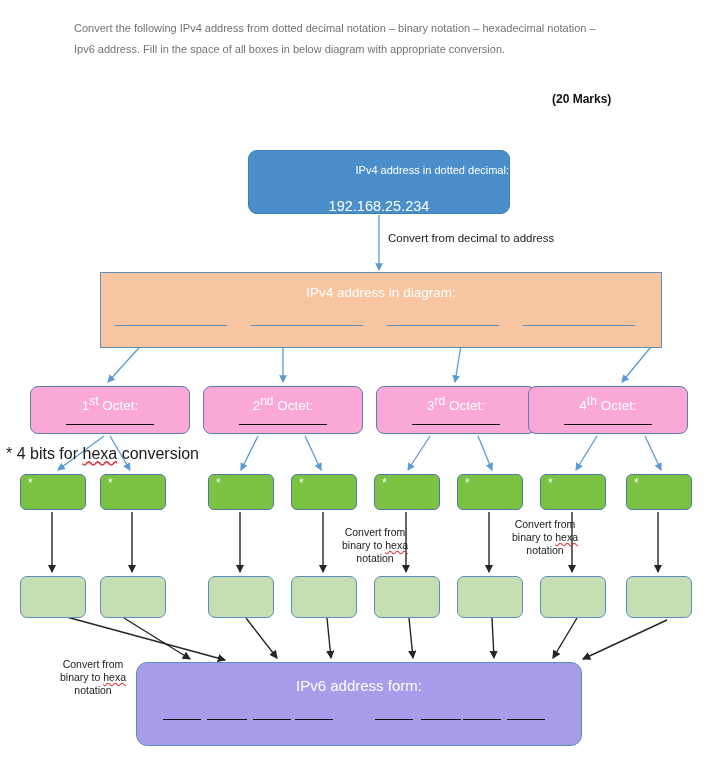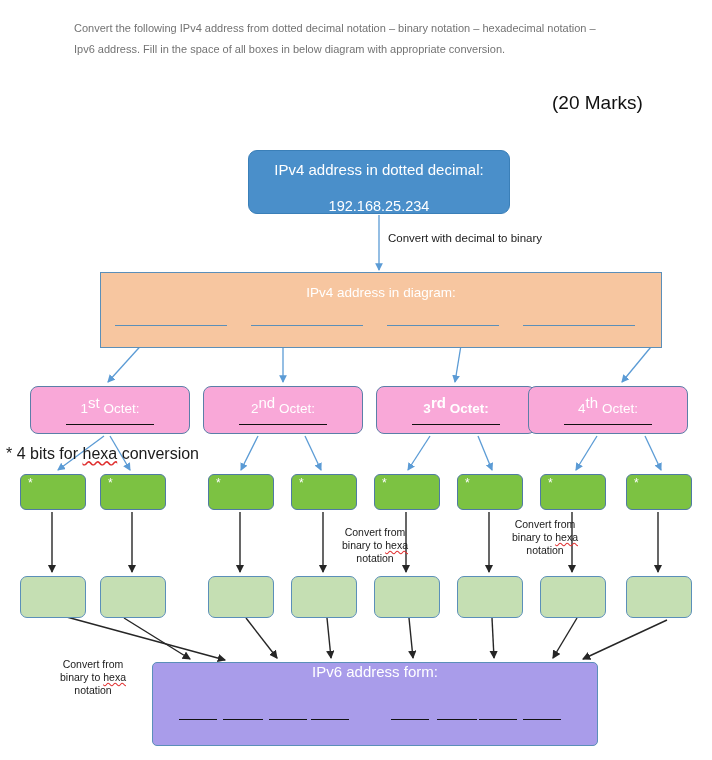--- a/index.html
+++ b/index.html
@@ -38,40 +38,40 @@
     width: 540px;
     font-size: 11px;
     line-height: 21px;
     color: #737373;
     z-index: 3;
   }
   #marks-label {
     position: absolute;
     left: 552px;
     top: 92px;
-    font-size: 19px;
-    font-weight: normal;
+    font-size: 12px;
+    font-weight: bold;
     color: #111111;
     z-index: 3;
   }
 
   
   #decimal-box {
     left: 248px;
     top: 150px;
     width: 262px;
     height: 64px;
     background: #4a8fca;
     border: 1px solid #3a7fb8;
     border-radius: 9px;
     color: #ffffff;
     text-align: center;
     padding-top: 9px;
   }
-  #decimal-box .line1 { font-size: 15px; line-height: 20px; }
+  #decimal-box .line1 { font-size: 11px; line-height: 20px; text-align: right; }
   #decimal-box .line2 { font-size: 14.5px; line-height: 20px; margin-top: 16px; }
 
   
   #binary-box {
     left: 100px;
     top: 272px;
     width: 562px;
     height: 76px;
     background: #f7c6a0;
     border: 1px solid #5b8fb9;
@@ -106,21 +106,21 @@
     font-size: 13.5px;
   }
   .octet-box .underline {
     position: absolute;
     left: 22%;
     width: 56%;
     bottom: 8px;
     height: 0;
     border-bottom: 1.6px solid #111111;
   }
-  .octet-box sup { font-size: 15px; vertical-align: super; }
+  .octet-box sup { font-size: 12px; vertical-align: super; }
 
   
   .nibble-box {
     top: 474px;
     width: 66px;
     height: 36px;
     background: #7cc242;
     border: 1.2px solid #4f7aa3;
     border-radius: 6px;
   }
@@ -138,29 +138,30 @@
     top: 576px;
     width: 66px;
     height: 42px;
     background: #c5dfb3;
     border: 1.2px solid #5b8fb9;
     border-radius: 7px;
   }
 
   
   #ipv6-box {
-    left: 152px;
+    left: 136px;
     top: 662px;
     width: 446px;
     height: 84px;
     background: #a99cea;
     border: 1.2px solid #5b8fb9;
-    border-radius: 5px;
-    color: #ffffff;
-    text-align: center;
+    border-radius: 11px;
+    color: #ffffff;
+    text-align: center;
+    padding-top: 14px;
     font-size: 15px;
   }
   .ipv6-blanks {
     position: absolute;
     left: 0;
     top: 56px;
     width: 446px;
     height: 10px;
   }
   .ipv6-blanks span {
@@ -255,41 +256,41 @@
 </svg>
 
 <div id="prompt-text">Convert the following IPv4 address from dotted decimal notation – binary notation – hexadecimal notation – Ipv6 address. Fill in the space of all boxes in below diagram with appropriate conversion.</div>
 <div id="marks-label">(20 Marks)</div>
 
 <div class="box" id="decimal-box">
   <div class="line1">IPv4 address in dotted decimal:</div>
   <div class="line2">192.168.25.234</div>
 </div>
 
-<div class="note" id="note-dec2bin">Convert with decimal to binary</div>
+<div class="note" id="note-dec2bin">Convert from decimal to address</div>
 
 <div class="box" id="binary-box">
   <div>IPv4 address in diagram:</div>
   <div class="binary-blanks" id="binary-blanks">
       <span style="left: 14px; width: 112px;"></span>
       <span style="left: 150px; width: 112px;"></span>
       <span style="left: 286px; width: 112px;"></span>
       <span style="left: 422px; width: 112px;"></span>
     </div>
 </div>
 
 <div class="box octet-box" id="octet-0" style="left:30px;width:160px;">
   <span><span>1</span><sup>st</sup><span> Octet:</span></span>
   <div class="underline"></div>
 </div>
 <div class="box octet-box" id="octet-1" style="left:203px;width:160px;">
   <span><span>2</span><sup>nd</sup><span> Octet:</span></span>
   <div class="underline"></div>
 </div>
-<div class="box octet-box" id="octet-2" style="left:376px;width:160px;font-weight:bold;">
+<div class="box octet-box" id="octet-2" style="left:376px;width:160px;">
   <span><span>3</span><sup>rd</sup><span> Octet:</span></span>
   <div class="underline"></div>
 </div>
 <div class="box octet-box" id="octet-3" style="left:528px;width:160px;">
   <span><span>4</span><sup>th</sup><span> Octet:</span></span>
   <div class="underline"></div>
 </div>
 
 <div class="note" id="note-4bits"><span>* 4 bits for </span><span class="sq">hexa</span><span> conversion</span></div>
 

